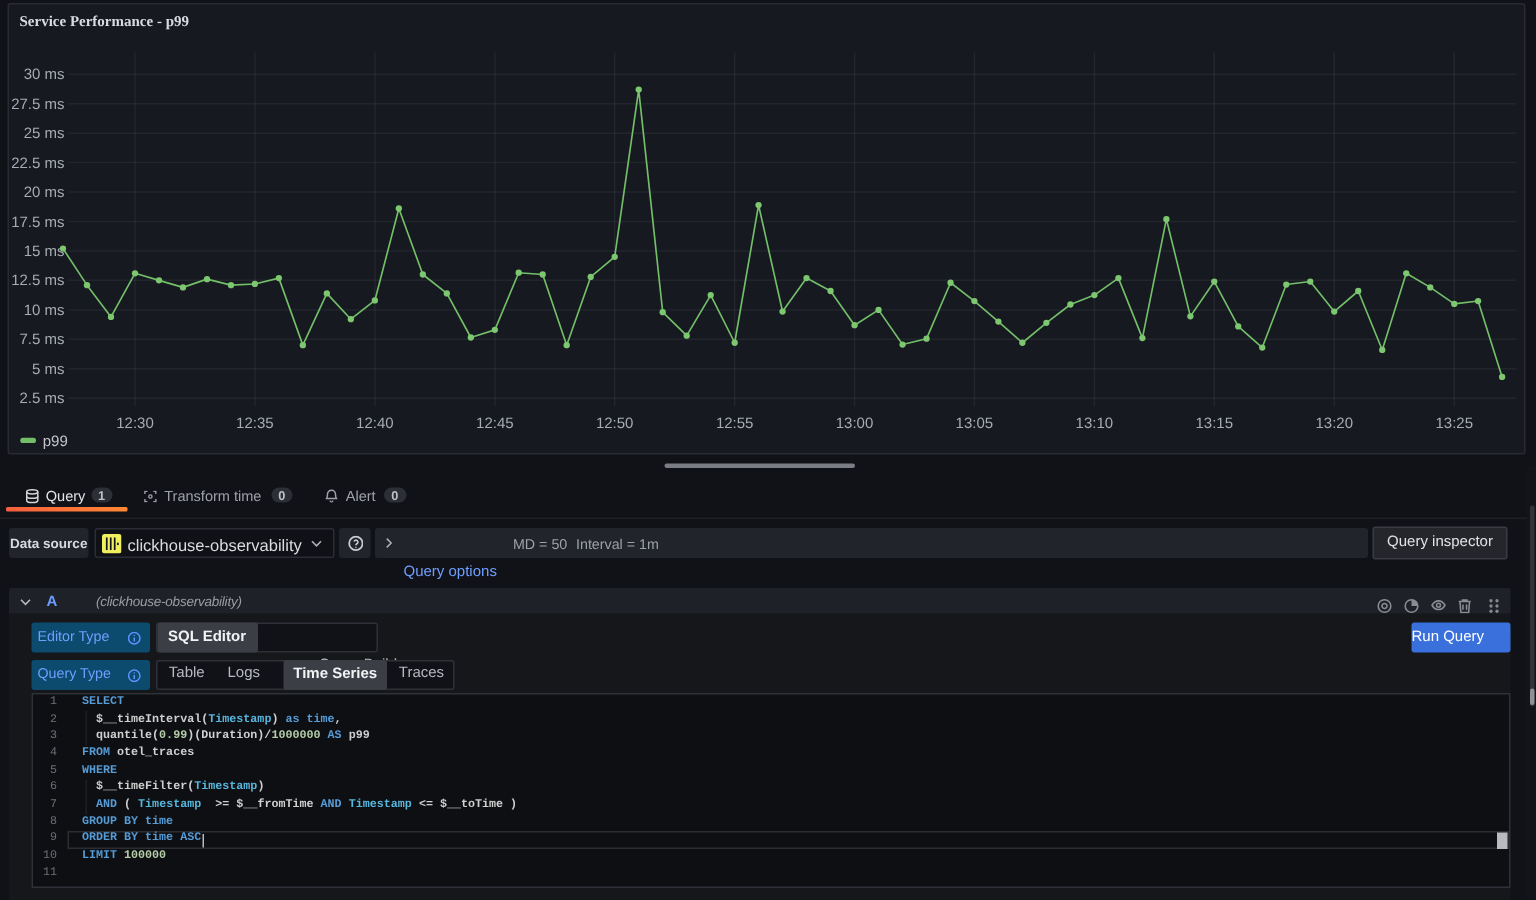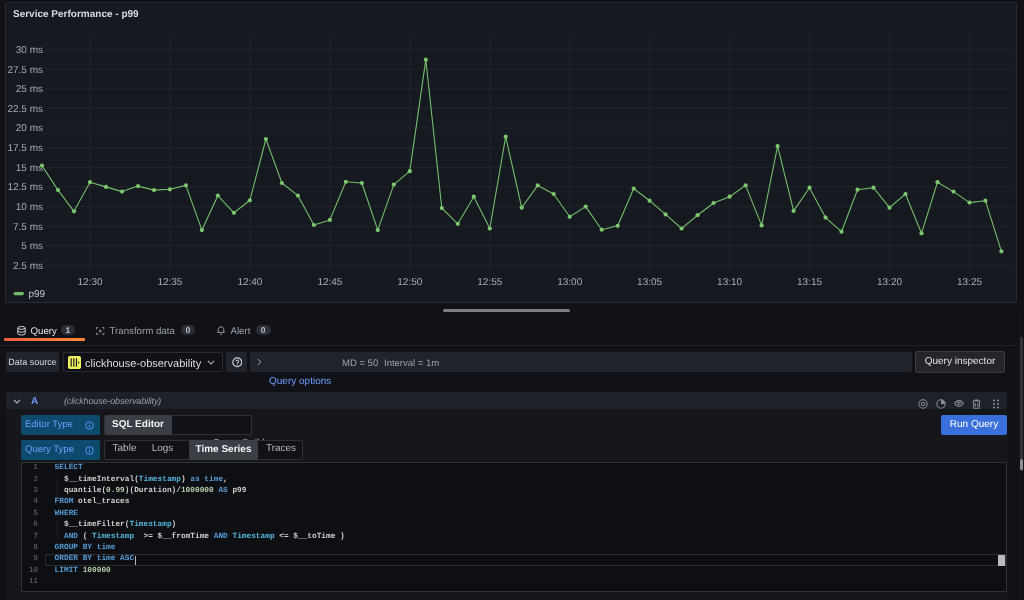--- a/index.html
+++ b/index.html
@@ -1,42 +1,42 @@
 <!DOCTYPE html>
 <html><head><meta charset="utf-8"><style>
 * { margin:0; padding:0; box-sizing:border-box; -webkit-font-smoothing:antialiased; text-rendering:geometricPrecision; }
 html,body { width:1024px; height:600px; background:#111217; font-family:"Liberation Sans", sans-serif; overflow:hidden; }
 #page { position:relative; width:1024px; height:600px; }
 .abs { position:absolute; }
 #panel { left:5px; top:2px; width:1012px; height:301px; background:#171920; border:1px solid #2A2B31; border-radius:2px; }
-#ptitle { left:13px; top:8.5px; font-size:10px; font-weight:bold; color:#D9DBE0; letter-spacing:0px; }
+#ptitle { left:13px; top:8.5px; font-size:10px; font-weight:bold; color:#D9DBE0; letter-spacing:0px;font-family:Liberation Serif, serif; }
 #chart { position:absolute; left:0; top:0; }
 #splitter { left:443px; top:309px; width:127px; height:2.5px; background:#7A7D84; border-radius:2px; }
 
 .tabtxt { font-size:9.7px; color:#9DA1A9; }
 .badge { position:absolute; top:324.5px; height:10.8px; border-radius:6px; background:#2C2F35; color:#BFC2C9; font-size:8.5px; font-weight:bold; text-align:center; line-height:10.8px; }
 #underline { left:4px; top:338px; width:81px; height:3.4px; background:linear-gradient(90deg,#F55F3E,#FF8833); border-radius:1px; }
 #tabdivider { left:0; top:345px; width:1024px; height:1px; background:rgba(204,204,220,0.08); }
 
 .bar { background:#21242A; border-radius:2px; }
-#dslabel { left:6px; top:352px; width:53px; height:20px; color:#D9DBE0; font-size:9px; font-weight:400; line-height:20px; text-align:center; }
+#dslabel { left:6px; top:352px; width:53px; height:20px; color:#D9DBE0; font-size:9px; font-weight:700; line-height:20px; text-align:center; }
 #dsselect { left:63px; top:352px; width:160px; height:20px; background:#0F1116; border:1px solid #2A2D33; border-radius:2px; }
 #dsname { left:85px; top:357.5px; font-size:11px; color:#DADCE1; }
 #helpbtn { left:226px; top:352px; width:21px; height:20px; }
 #qobar { left:250px; top:352px; width:662px; height:20px; }
 #qolink { left:269px; top:376px; font-size:10px; color:#6E9FFF; font-weight:500; }
 #qomd { left:342px; top:357.5px; font-size:9.5px; color:#9DA1A9; }
 #qoint { left:384px; top:357.5px; font-size:9.5px; color:#9DA1A9; }
 #qinsp { left:915px; top:351px; width:90px; height:22px; background:#24262C; border:1px solid #393C42; border-radius:2px; color:#E0E2E6; font-size:10px; font-weight:500; text-align:center; line-height:20px; }
 
 #cardbg { left:6px; top:392px; width:1001px; height:208px; background:#16171B; }
 #cardhdr { left:6px; top:392px; width:1001px; height:17px; background:#1E2127; border-radius:2px 2px 0 0; }
 #qA { left:31px; top:395.5px; font-size:10px; font-weight:bold; color:#6E9FFF; }
 #qAds { left:64px; top:396px; font-size:9px; font-style:italic; color:#9A9DA5; letter-spacing:-0.15px; }
-#runq { left:941px; top:415px; width:66px; height:20px; background:#3A70DB; border-radius:2px; color:#FFFFFF; font-size:10px; font-weight:500; text-align:center; line-height:20px; }
+#runq { left:941px; top:415px; width:66px; height:20px; background:#3A70DB; border-radius:2px; color:#FFFFFF; font-size:10px; font-weight:500; text-align:left; line-height:20px; }
 .flabel { background:#0c4a6e; border-radius:2px; color:#6E9FFF; font-size:9.5px; font-weight:500; line-height:20px; }
 .rgroup { background:#111217; border:1px solid #2E3138; border-radius:2px; }
 .seg-on { position:absolute; background:#3B3E45; border-radius:2px; color:#F2F3F5; font-size:10px; font-weight:bold; text-align:center; }
 .seg-off { position:absolute; color:#B6B9C0; font-size:10px; text-align:center; }
 
 #editor { left:21px; top:461.5px; width:986px; height:130.5px; background:#0E0F13; border:1px solid #2E3138; }
 #gutter { left:21px; top:463.1px; width:17px; text-align:right; font-family:"Liberation Mono",monospace; font-size:7.8px; line-height:11.42px; color:#6C6F77; white-space:pre; }
 #code { left:54.6px; top:463.1px; font-family:"Liberation Mono",monospace; font-size:7.8px; font-weight:bold; line-height:11.42px; color:#CFCFCF; white-space:pre; }
 .k { color:#569CD6; } .t { color:#56B6DC; } .n { color:#B5CEA8; }
 #curline { left:45px; top:554.3px; width:960.5px; height:11.6px; border:1px solid #2C2D33; }
@@ -177,21 +177,21 @@
  <ellipse cx="4.5" cy="1.9" rx="3.7" ry="1.4"></ellipse>
  <path d="M0.8,1.9 V7.6 C0.8,8.4 2.4,9 4.5,9 C6.6,9 8.2,8.4 8.2,7.6 V1.9"></path>
  <path d="M0.8,4.75 C0.8,5.55 2.4,6.15 4.5,6.15 C6.6,6.15 8.2,5.55 8.2,4.75"></path>
 </svg>
 <div class="abs tabtxt" style="left:30.5px;top:325.5px;color:#E3E4E8;font-weight:500">Query</div>
 <div class="badge" style="left:60.5px;width:14.5px;">1</div>
 <svg class="ic" style="left:96px;top:326.5px" width="8.5" height="8" viewBox="0 0 8.5 8" fill="none" stroke="#9DA1A9" stroke-width="0.9">
  <path d="M0.6,2.3 V0.6 H2.3 M6.2,0.6 H7.9 V2.3 M7.9,5.7 V7.4 H6.2 M2.3,7.4 H0.6 V5.7"></path>
  <circle cx="4.25" cy="4" r="1.1"></circle>
 </svg>
-<div class="abs tabtxt" style="left:109.5px;top:325.5px">Transform data</div>
+<div class="abs tabtxt" style="left:109.5px;top:325.5px">Transform time</div>
 <div class="badge" style="left:180.5px;width:14.6px;">0</div>
 <svg class="ic" style="left:216.5px;top:325.8px" width="8" height="9.5" viewBox="0 0 9 11" fill="none" stroke="#9DA1A9" stroke-width="1.15">
  <path d="M4.5,1 C2.6,1 1.4,2.4 1.4,4.2 C1.4,6.5 0.6,7.4 0.6,7.4 H8.4 C8.4,7.4 7.6,6.5 7.6,4.2 C7.6,2.4 6.4,1 4.5,1 Z"></path>
  <path d="M3.4,9 C3.6,9.8 4.1,10.2 4.5,10.2 C4.9,10.2 5.4,9.8 5.6,9"></path>
 </svg>
 <div class="abs tabtxt" style="left:230.5px;top:325.5px">Alert</div>
 <div class="badge" style="left:255.7px;width:15px;">0</div>
 <div class="abs" id="underline"></div>
 <div class="abs" id="tabdivider"></div>
 

